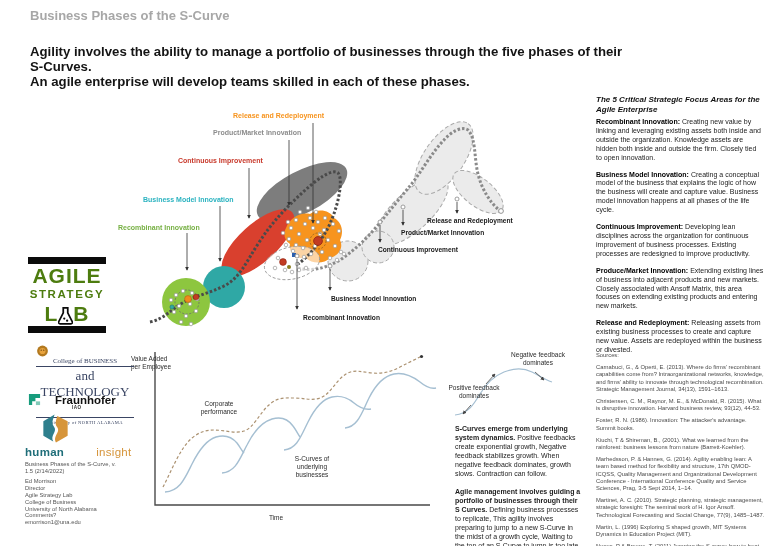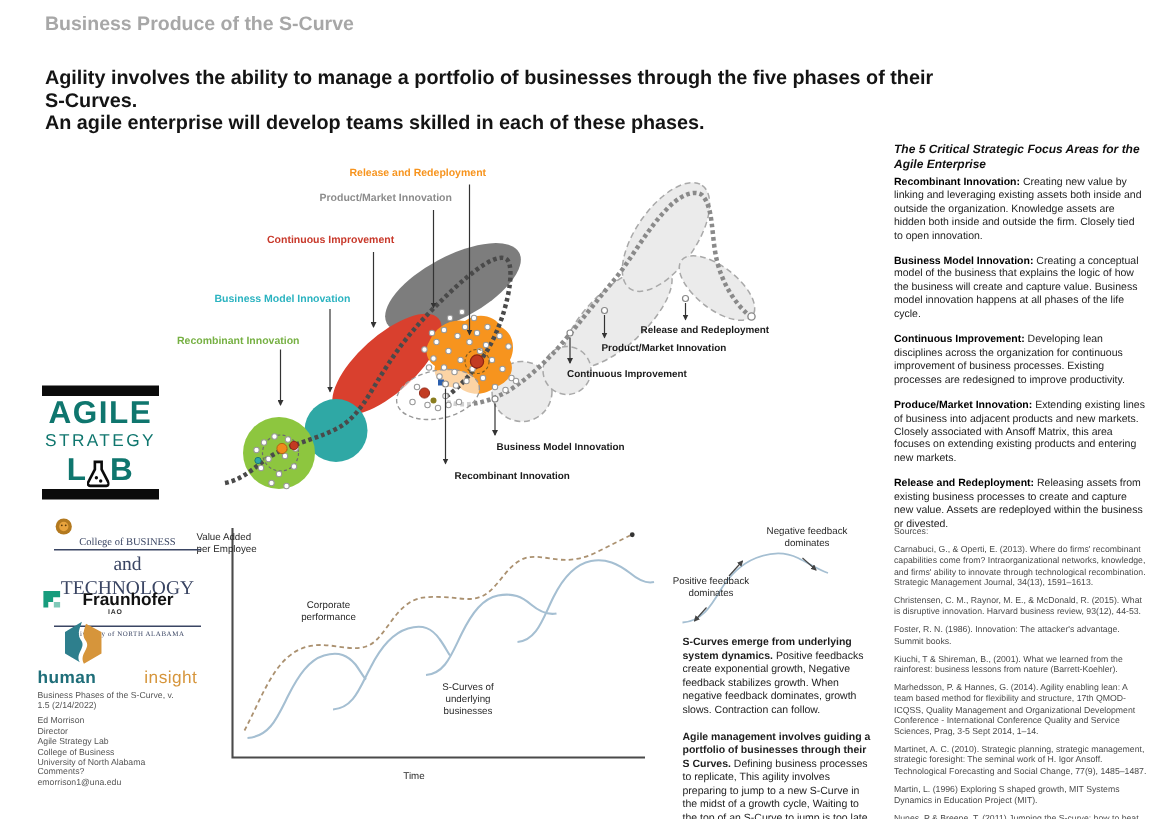--- a/index.html
+++ b/index.html
@@ -21,43 +21,43 @@
   .sources{left:596px;top:352px;width:170px;font-size:5.8px;color:#4a4a4a;line-height:7.2px;}
   .sources .src-h{margin:0 0 5px 0;}
   .sources p{margin:0 0 5px 0;}
   
   .ch-txt{font-size:6.5px;color:#2a2a2a;line-height:7.8px;}
   .center{text-align:center;}
   
   .insights{left:455px;top:424px;width:129px;font-size:7px;color:#1c1c1c;line-height:9px;}
   .insights p{margin:0 0 9px 0;}
   
-  .asl{left:28px;top:257px;width:78px;color:#0f766e;text-align:center;}
+  .asl{left:28px;top:257px;width:78px;color:#4d7c0f;text-align:center;}
   .asl .bar{height:7px;background:#0b0b0b;}
   .asl .l1{font-size:21px;font-weight:900;letter-spacing:1px;line-height:24px;}
-  .asl .l2{font-size:11.5px;font-weight:400;letter-spacing:1.6px;line-height:13px;}
+  .asl .l2{font-size:11.5px;font-weight:700;letter-spacing:1.6px;line-height:13px;}
   .asl .l3{font-size:21px;font-weight:900;letter-spacing:1px;line-height:25px;display:flex;align-items:flex-end;justify-content:center;}
   .una{left:36px;top:345px;width:98px;text-align:center;color:#3a4563;font-family:"Liberation Serif",serif;}
   .una .u1{font-size:7px;border-bottom:0.5px solid #3a4563;padding-bottom:1px;}
   .una .u2{font-size:13px;border-bottom:0.5px solid #3a4563;padding-bottom:17px;margin-top:1px;}
   .una .u3{font-size:4.6px;letter-spacing:0.4px;margin-top:2px;}
   .fh{left:28px;top:393px;display:flex;align-items:center;gap:4px;}
   .fh .fh-name{font-size:11.5px;font-weight:bold;color:#111;margin-left:10px;}
   .fh-sub{left:72px;top:405px;font-size:4.6px;font-weight:bold;color:#333;letter-spacing:0.5px;}
   .hi-text{left:25px;top:446px;font-size:11.5px;letter-spacing:0.3px;}
   .hi-text .h1{color:#1f6e79;font-weight:bold;} .hi-text .h2{color:#d6953b;margin-left:32px;}
   .foot{left:25px;width:100px;font-size:5.8px;color:#555;line-height:7px;}
   svg{display:block;}
 </style>
 </head>
 <body>
 
 <div id="page">
 
-  <div class="abs title">Business Produce of the S-Curve</div>
+  <div class="abs title">Business Phases of the S-Curve</div>
   <div class="abs headline">
     <div>Agility involves the ability to manage a portfolio of businesses through the five phases of their S-Curves.</div>
     <div>An agile enterprise will develop teams skilled in each of these phases.</div>
   </div>
 
   <svg class="abs" style="left:0;top:100px;" width="600" height="250" viewBox="0 100 600 250">
     <defs>
       <marker id="arr" viewBox="0 0 6 6" refX="5" refY="3" markerWidth="5" markerHeight="5" orient="auto">
         <path d="M0,0 L6,3 L0,6 Z" fill="#333"></path>
       </marker>

